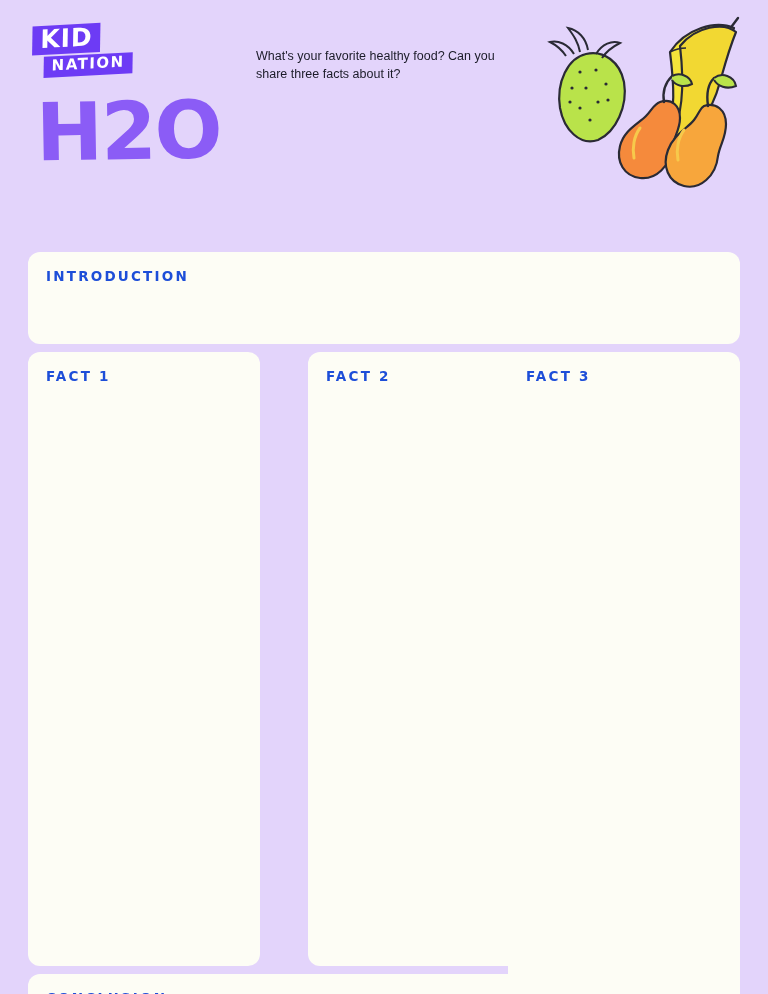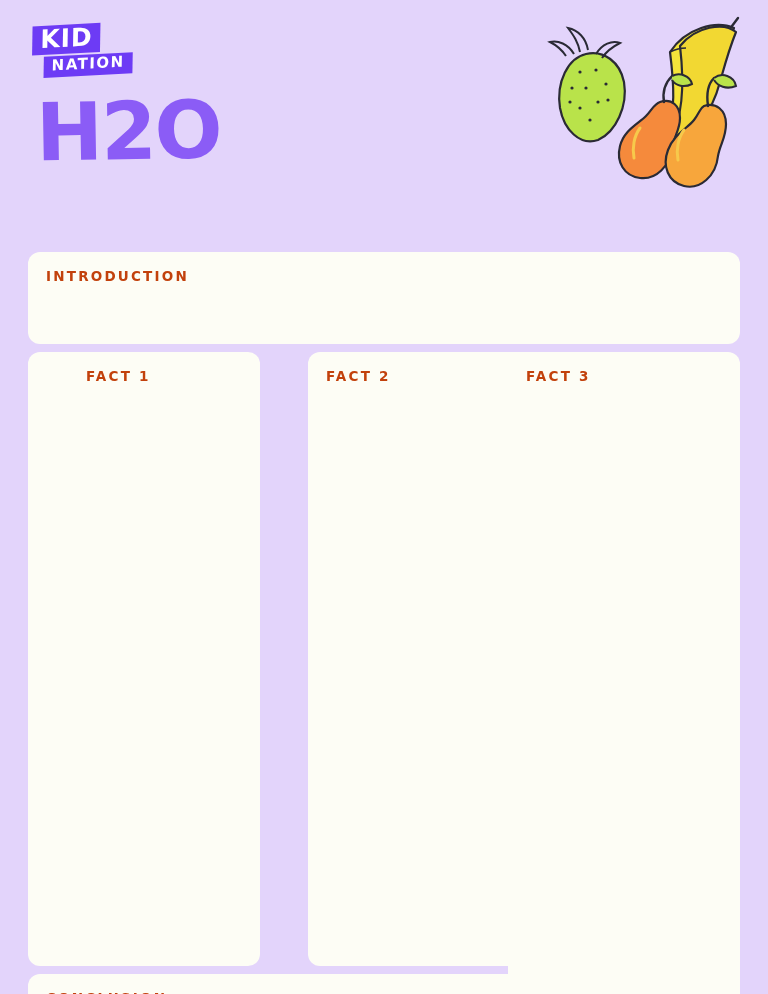--- a/index.html
+++ b/index.html
@@ -103,57 +103,58 @@
     width: 768px;
   }
 
   .box {
     position: absolute;
     background: #fdfdf5;
     border-radius: 12px;
     box-sizing: border-box;
   }
   .box-label {
-    color: #c2410c;
+    color: #1d4ed8;
     font-weight: bold;
     font-size: 13.5px;
     letter-spacing: 2.2px;
     font-family: "DejaVu Sans", sans-serif;
     padding: 16px 0 0 18px;
     user-select: none;
   }
   .box-writearea {
     width: 100%;
     height: calc(100% - 36px);
     outline: none;
     box-sizing: border-box;
     padding: 4px 18px 10px 18px;
     font-size: 13px;
     color: #333;
   }
 
   #box-intro      { left: 28px;  top: 20px;  width: 712px; height: 92px; }
-  #box-fact1      { left: 28px;  top: 120px; width: 232px; height: 614px; padding-left: 40px; }
+  #box-fact1      { left: 28px;  top: 120px; width: 232px; height: 614px; }
   #box-fact2      { left: 268px; top: 120px; width: 232px; height: 614px; margin-left: 40px; }
   #box-fact3      { left: 508px; top: 120px; width: 232px; height: 718px; }
   #box-conclusion { left: 28px;  top: 742px; width: 712px; height: 100px; }
 </style>
 </head>
 <body>
 
 <div class="header">
 
   <div class="logo">
     <div><span class="logo-kid">KID</span></div>
     <div><span class="logo-nation">NATION</span></div>
   </div>
 
   <div class="big-title">H2O</div>
 
   <div class="instructions">
+    <p>What's your favorite healthy food? Can you share three facts about it?</p>
   </div>
 
   <svg class="fruit-art" viewBox="0 0 236 206">
 
     <g>
       <path d="M150 42 C166 18 196 10 214 18 C206 36 200 52 196 66 C188 96 170 118 146 122 C156 104 154 74 150 42 Z" fill="#f5e53a" stroke="#2a2a35" stroke-width="2.2" stroke-linejoin="round"></path>
       <path d="M160 36 C176 16 204 12 216 22 C208 42 204 58 200 72 C192 102 176 124 150 128 C164 106 164 70 160 36 Z" fill="#f2d832" stroke="#2a2a35" stroke-width="2.2" stroke-linejoin="round"></path>
       <path d="M150 42 C154 40 160 38 166 38" fill="none" stroke="#2a2a35" stroke-width="1.6"></path>
       <path d="M212 16 L218 8" stroke="#2a2a35" stroke-width="2.4" stroke-linecap="round"></path>
     </g>

